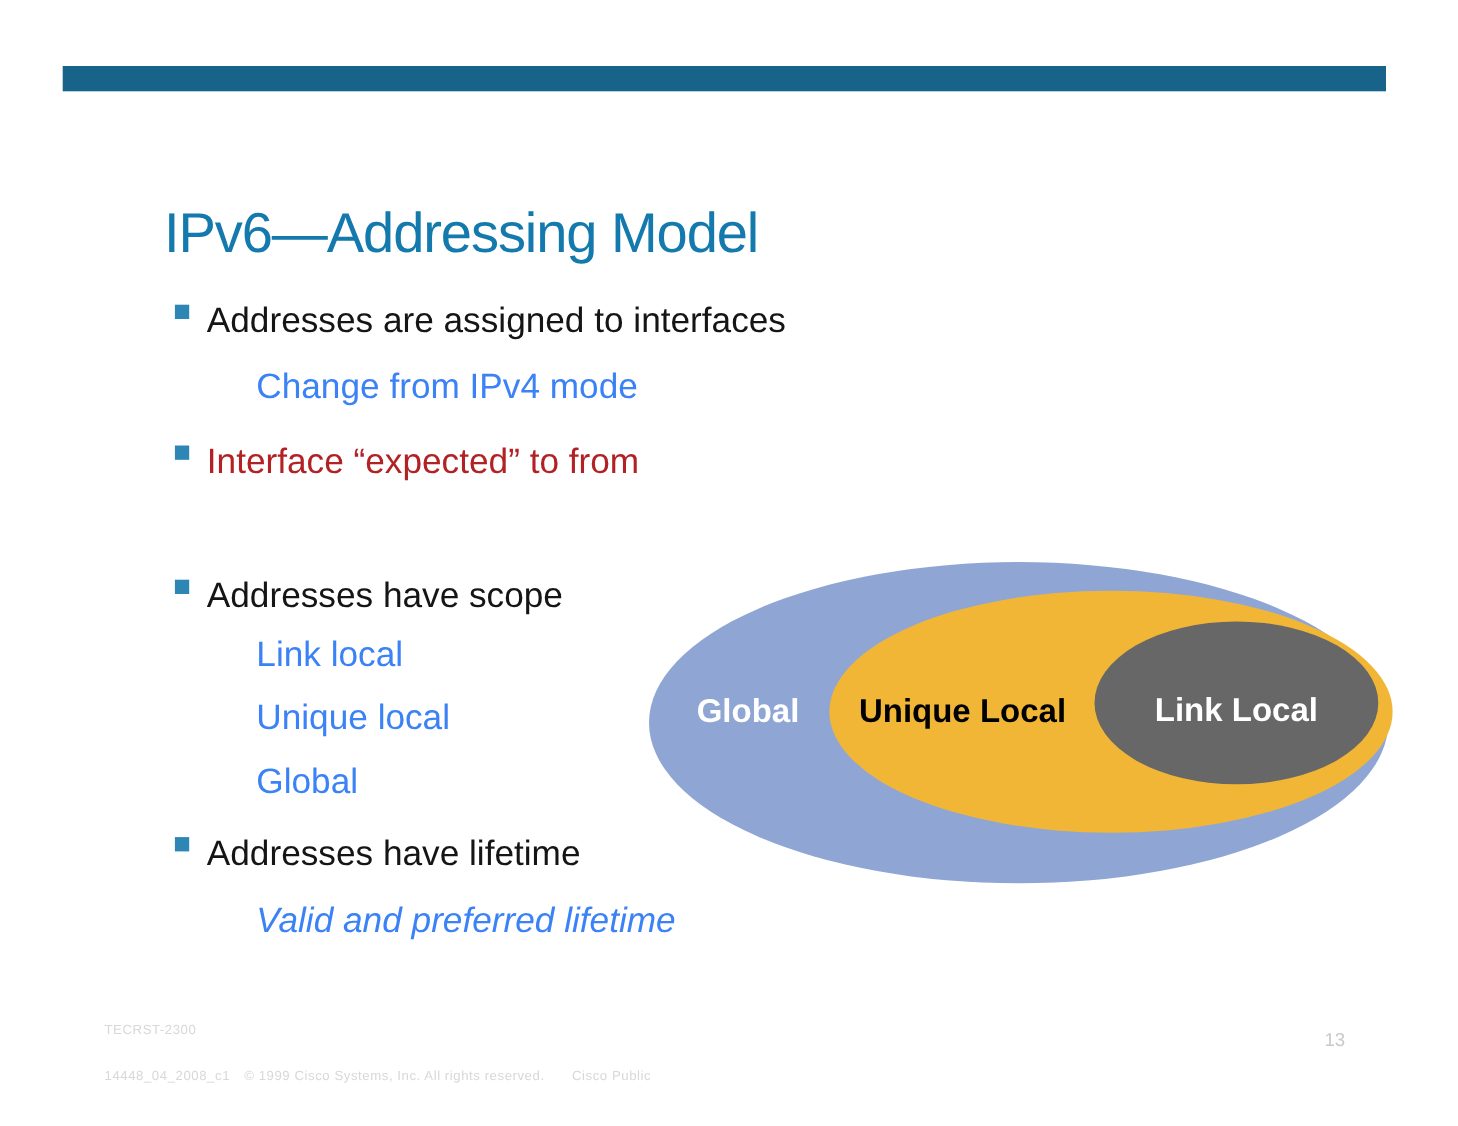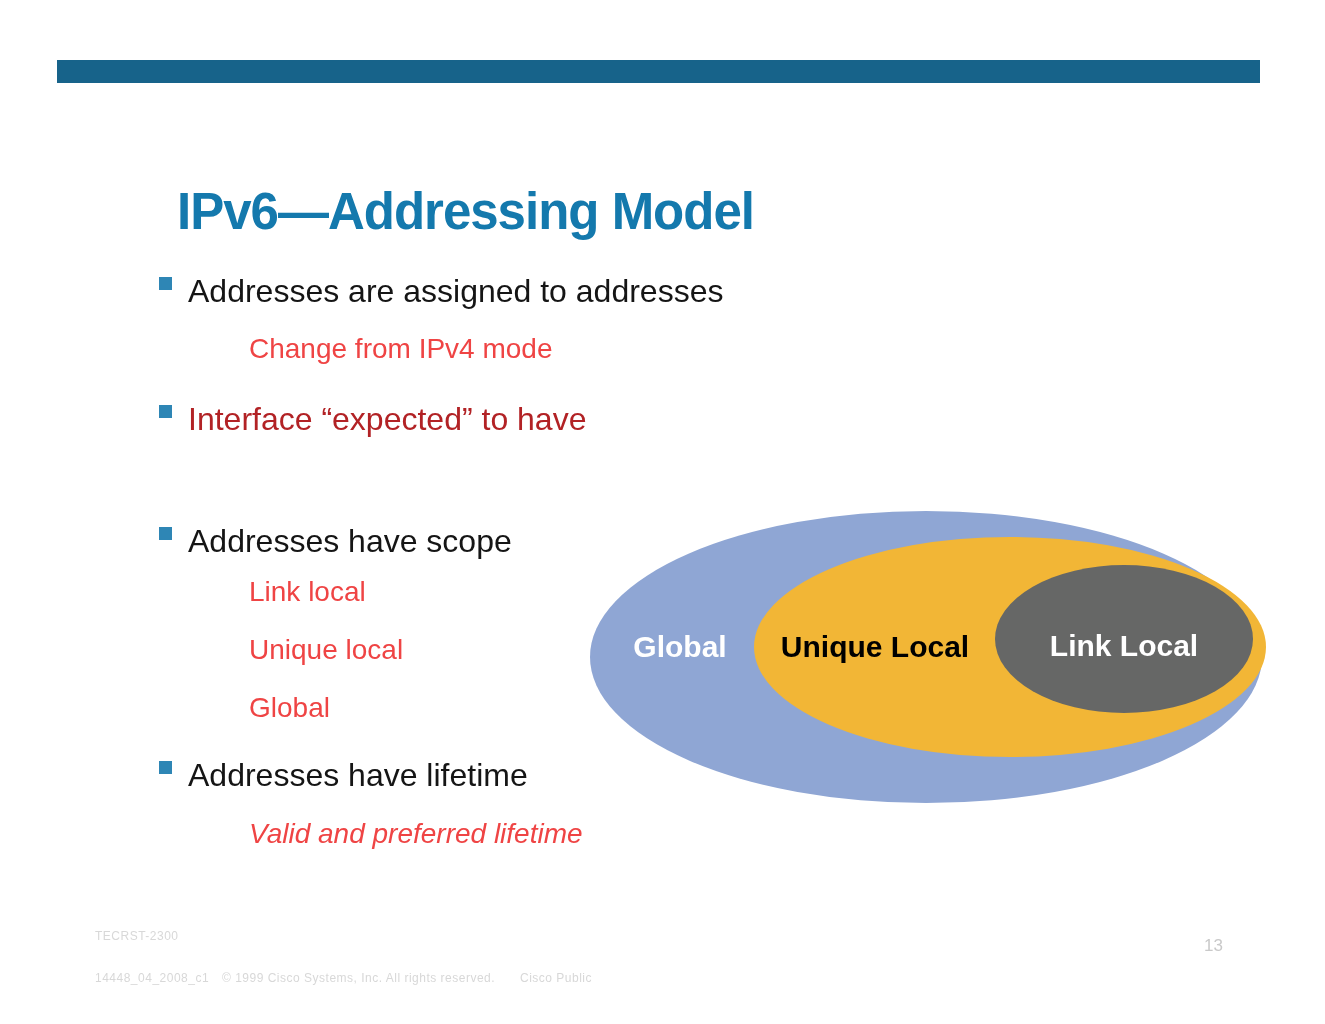--- a/index.html
+++ b/index.html
@@ -12,45 +12,44 @@
   }
 
   .topbar {
     position: absolute; left: 57px; top: 60px;
     width: 1203px; height: 23px;
     background: #17638a;
   }
 
   .slide-title {
     position: absolute; left: 149px; top: 148px;
-    font-size: 51px; font-weight: bold;
+    font-size: 51px; font-weight: normal;
     color: #1479ad; letter-spacing: -1px;
     white-space: nowrap;
-    margin-left: 28px;
   }
 
   .bullet {
     position: absolute; left: 159px;
     display: flex; gap: 16px;
   }
   .bullet .sq {
     flex: none;
     width: 13px; height: 13px;
     background: #2e86b5;
     margin-top: 9px;
   }
   .bullet .txt {
     font-size: 32px; color: #151515;
     line-height: 46px; white-space: nowrap;
   }
   .bullet .txt.emphasis { color: #b22225; }
 
   .subline {
-    position: absolute; left: 249px;
-    font-size: 28px; color: #ef4444;
+    position: absolute; left: 233px;
+    font-size: 32px; color: #3b82f6;
     white-space: nowrap;
   }
 
   .diagram {
     position: absolute; left: 590px; top: 511px;
     width: 672px; height: 292px;
   }
   .ellipse { position: absolute; border-radius: 50%; }
   .e-global { left: 0; top: 0; width: 672px; height: 292px; background: #8fa6d4; }
   .e-unique { left: 164px; top: 26px; width: 512px; height: 220px; background: #f2b636; }
@@ -83,28 +82,28 @@
 </style>
 </head>
 <body>
 
 <div class="topbar"></div>
 
 <h1 class="slide-title">IPv6—Addressing Model</h1>
 
 <div class="bullet" style="top: 268px;">
   <span class="sq"></span>
-  <span class="txt">Addresses are assigned to addresses</span>
+  <span class="txt">Addresses are assigned to interfaces</span>
 </div>
 <div class="subline" style="top: 333px;">Change from IPv4 mode</div>
 
 <div class="bullet" style="top: 396px;">
   <span class="sq"></span>
   <span class="txt emphasis">
-    <div>Interface “expected” to have</div>
+    <div>Interface “expected” to from</div>
   </span>
 </div>
 
 <div class="bullet" style="top: 518px;">
   <span class="sq"></span>
   <span class="txt">Addresses have scope</span>
 </div>
 <div class="subline" style="top: 576px;">Link local</div>
 <div class="subline" style="top: 634px;">Unique local</div>
 <div class="subline" style="top: 692px;">Global</div>

